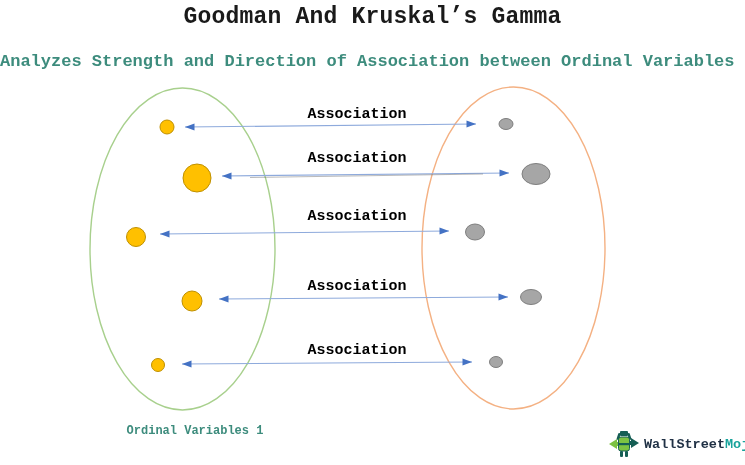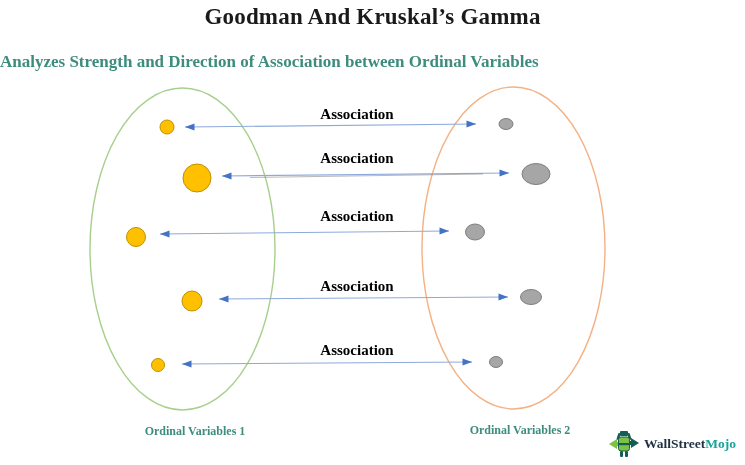--- a/index.html
+++ b/index.html
@@ -1,20 +1,20 @@
 <!DOCTYPE html>
 <html><head>
 <meta charset="utf-8">
 <style>
   html,body{margin:0;padding:0;background:#ffffff;}
   .stage{
     position:relative;
     width:745px;height:465px;
     background:#ffffff;
-    font-family:Liberation Serif, serif;
+    font-family:Liberation Mono, monospace;
     overflow:hidden;
   }
   .title{
     position:absolute;top:4px;left:0;width:100%;
     text-align:center;
     font-size:23px;font-weight:700;color:#1a1a1a;
     letter-spacing:0.2px;
   }
   .subtitle{
     position:absolute;top:52px;left:0;width:100%;
@@ -101,21 +101,20 @@
   <div class="title">Goodman And Kruskal’s Gamma</div>
   <div class="subtitle">Analyzes Strength and Direction of Association between Ordinal Variables</div>
 
   <div class="assoc-label" style="top:106px">Association</div>
   <div class="assoc-label" style="top:150px">Association</div>
   <div class="assoc-label" style="top:208px">Association</div>
   <div class="assoc-label" style="top:278px">Association</div>
   <div class="assoc-label" style="top:342px">Association</div>
 
   <div class="set-label" style="left:195px;top:424px">Ordinal Variables 1</div>
-  <div class="set-label" style="left:520px;top:423px">Ordinal Variables 2</div>
 
   <div class="logo">
     <svg width="32" height="32" viewBox="0 0 32 32">
 
       <polygon points="1,16 9,11 9,14 12,14 12,18 9,18 9,21" fill="#7dc242"></polygon>
 
       <polygon points="31,15 23,10 23,13 20,13 20,17 23,17 23,20" fill="#155e54"></polygon>
 
       <rect x="12" y="3" width="8" height="5" rx="1" fill="#155e54"></rect>
 

